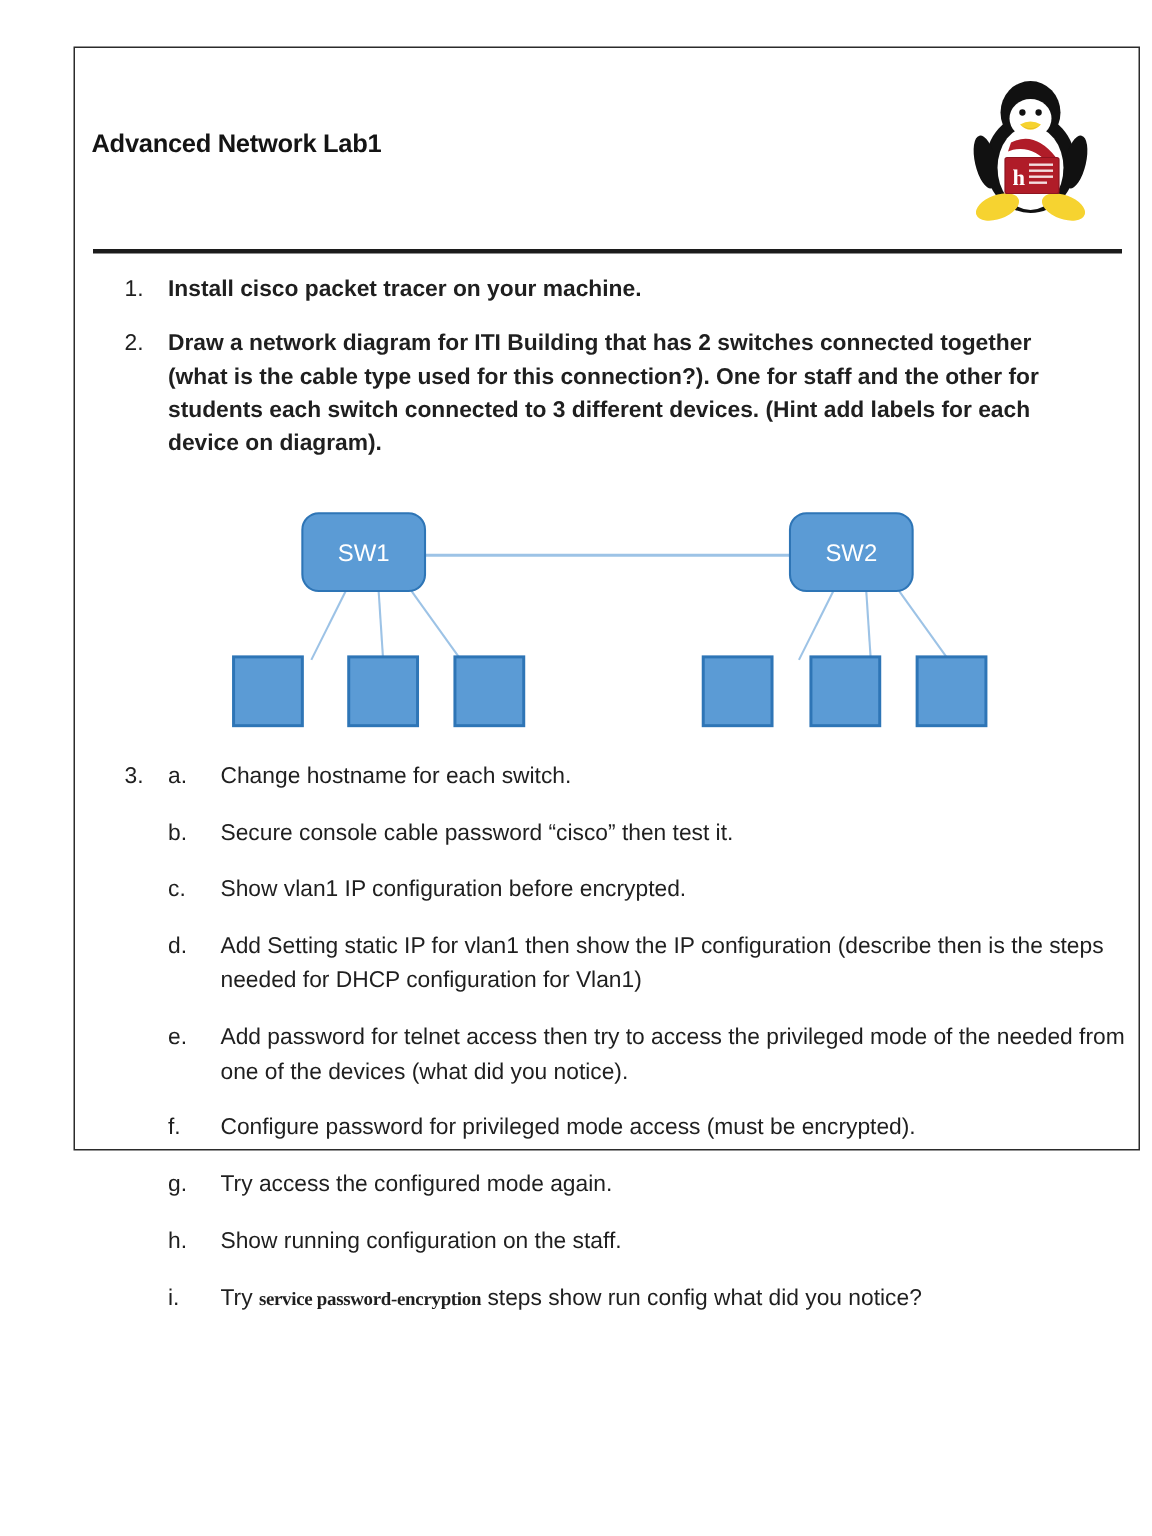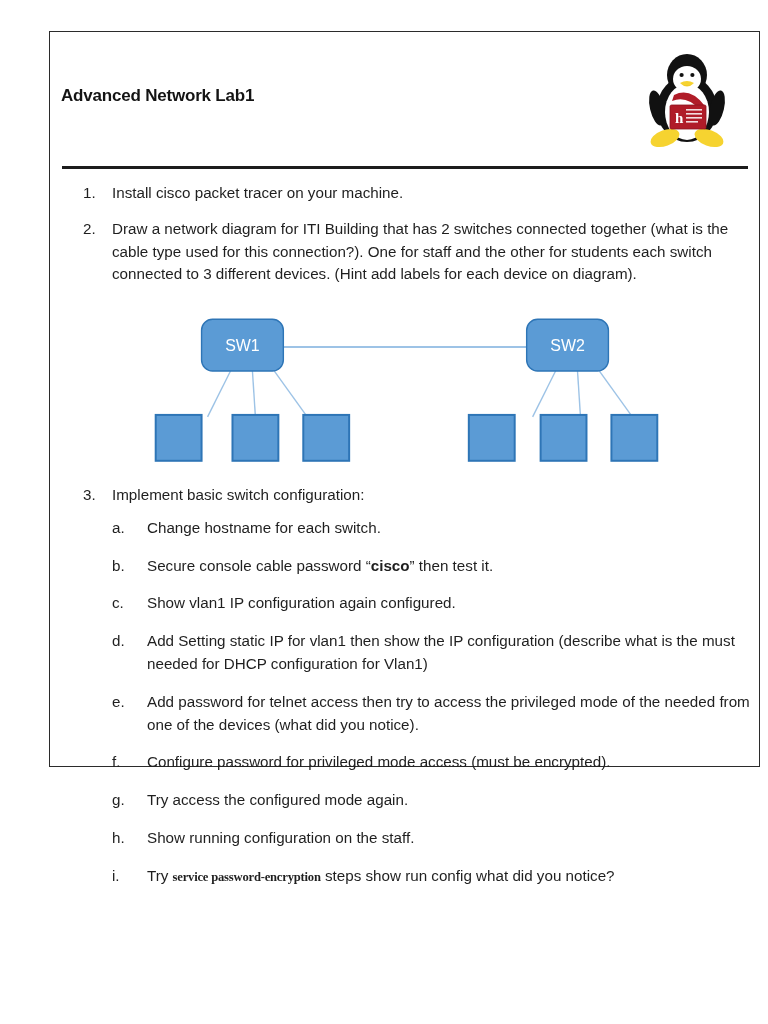--- a/index.html
+++ b/index.html
@@ -86,20 +86,21 @@
     left: 33px;
     top: 0;
     width: 24px;
     text-align: left;
     font-size: 15.2px;
     color: #1f1f1f;
   }
   li.main-item > .text {
     display: block;
     padding-right: 28px;
+    font-weight: bold;
   }
 
   ol.sub-list {
     list-style: none;
     margin: 10px 0 0 0;
     padding: 0;
   }
   li.sub-item {
     position: relative;
     padding-left: 35px;
@@ -110,21 +111,21 @@
   li.sub-item:last-child { margin-bottom: 0; }
   li.sub-item > .marker {
     position: absolute;
     left: 0;
     top: 0;
     width: 22px;
     font-size: 15.2px;
   }
   li.sub-item > .text { display: block; padding-right: 6px; }
 
-  .bold { font-weight: bold; }
+  .bold { font-weight: normal; }
   .cmd {
     font-family: Liberation Serif, serif;
     font-weight: bold;
     font-size: 12.6px;
     letter-spacing: -0.2px;
   }
 
   
   .diagram {
     position: relative;
@@ -224,38 +225,37 @@
           <rect x="254" y="116" width="46" height="46" fill="#5B9BD5" stroke="#2E75B6" stroke-width="2"></rect>
 
           <rect x="420" y="116" width="46" height="46" fill="#5B9BD5" stroke="#2E75B6" stroke-width="2"></rect>
           <rect x="492" y="116" width="46" height="46" fill="#5B9BD5" stroke="#2E75B6" stroke-width="2"></rect>
           <rect x="563" y="116" width="46" height="46" fill="#5B9BD5" stroke="#2E75B6" stroke-width="2"></rect>
         </svg>
       </div>
 
       <li class="main-item">
         <span class="marker">3.</span>
-        <span class="text">Implement basic switch configuration:</span>
 
         <ol class="sub-list">
           <li class="sub-item">
             <span class="marker">a.</span>
             <span class="text"><span>Change hostname for each switch.</span></span>
           </li>
           <li class="sub-item">
             <span class="marker">b.</span>
             <span class="text"><span>Secure console cable password “</span><span class="bold">cisco</span><span>” then test it.</span></span>
           </li>
           <li class="sub-item">
             <span class="marker">c.</span>
-            <span class="text"><span>Show vlan1 IP configuration again configured.</span></span>
+            <span class="text"><span>Show vlan1 IP configuration before encrypted.</span></span>
           </li>
           <li class="sub-item">
             <span class="marker">d.</span>
-            <span class="text"><span>Add Setting static IP for vlan1 then show the IP configuration (describe what is the must needed for DHCP configuration for Vlan1)</span></span>
+            <span class="text"><span>Add Setting static IP for vlan1 then show the IP configuration (describe then is the steps needed for DHCP configuration for Vlan1)</span></span>
           </li>
           <li class="sub-item">
             <span class="marker">e.</span>
             <span class="text"><span>Add password for telnet access then try to access the privileged mode of the needed from one of the devices (what did you notice).</span></span>
           </li>
           <li class="sub-item">
             <span class="marker">f.</span>
             <span class="text"><span>Configure password for privileged mode access (must be encrypted).</span></span>
           </li>
           <li class="sub-item">

